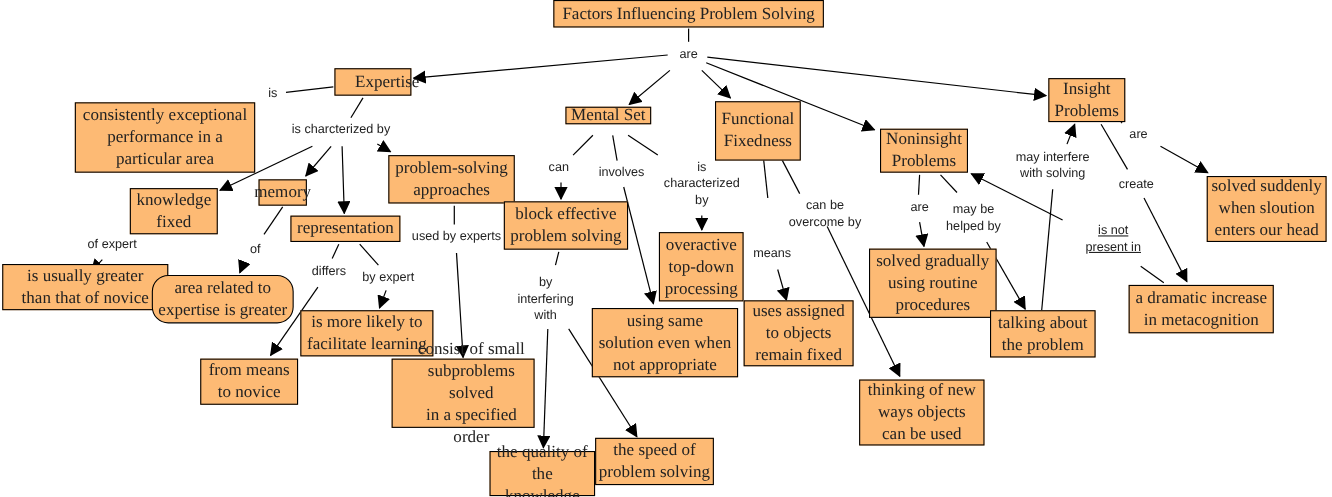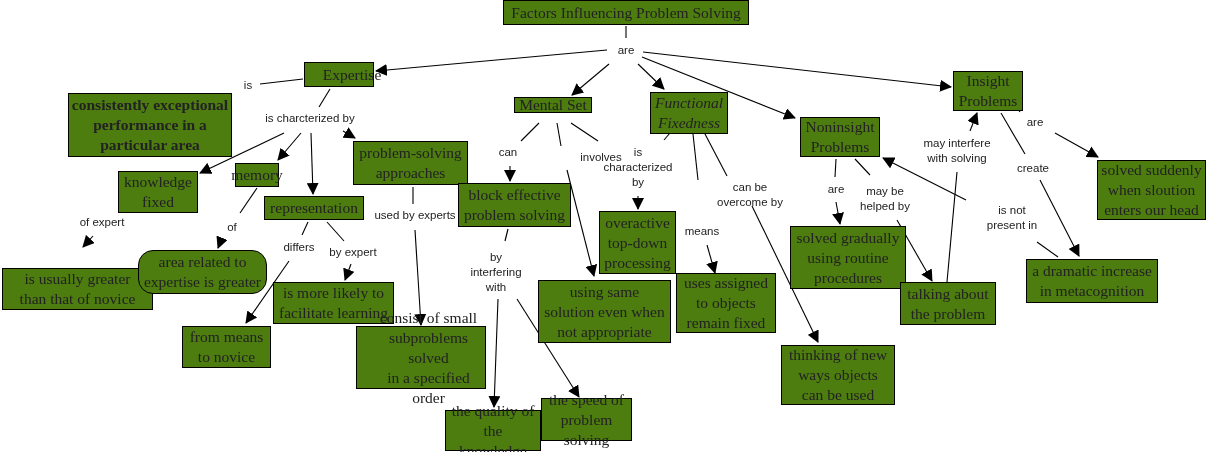--- a/index.html
+++ b/index.html
@@ -1,20 +1,20 @@
 <!DOCTYPE html>
 <html><head>
 <meta charset="utf-8">
 <style>
   html, body { margin: 0; padding: 0; background: #ffffff; }
   body { width: 1211px; height: 452px; position: relative; overflow: hidden; }
   #edges { position: absolute; left: 0; top: 0; width: 1211px; height: 452px; }
   .node {
     position: absolute; box-sizing: border-box; border: 1.3px solid #000;
-    background: #4d7c0f; color: #222; font-family: "Liberation Serif", serif;
+    background: #fdba74; color: #222; font-family: "Liberation Serif", serif;
     font-size: 15.5px; line-height: 20px; text-align: center;
     display: flex; align-items: center; justify-content: center;
     white-space: pre-line; padding: 0 2px;
   }
   .link {
     position: absolute; font-family: "Liberation Sans", sans-serif;
     font-size: 11.5px; line-height: 15px; color: #222; text-align: center;
     white-space: pre-line; background: transparent;
   }
 </style>
@@ -103,51 +103,51 @@
     <line x1="1018" y1="109" x2="1020" y2="112"></line>
     <line x1="1055" y1="133" x2="1098" y2="157" marker-end="url(#arr)"></line>
 
     <line x1="1001" y1="113" x2="1025" y2="154"></line>
     <line x1="1040" y1="180" x2="1079" y2="256" marker-end="url(#arr)"></line>
   </g>
 </svg>
 
 <div class="node" style="left:503px;top:0px;width:246px;height:25px;">Factors Influencing Problem Solving</div>
 <div class="node" style="left:304px;top:62px;width:70px;height:25px;padding-left:28px;">Expertise</div>
-<div class="node" style="left:68px;top:93px;width:164px;height:64px;font-weight:bold;">consistently exceptional
+<div class="node" style="left:68px;top:93px;width:164px;height:64px;">consistently exceptional
 performance in a
 particular area</div>
 <div class="node" style="left:118px;top:171px;width:80px;height:42px;">knowledge
 fixed</div>
 <div class="node" style="left:235px;top:163px;width:44px;height:24px;">memory</div>
 <div class="node" style="left:264px;top:196px;width:100px;height:24px;">representation</div>
 <div class="node" style="left:353px;top:141px;width:115px;height:44px;">problem-solving
 approaches</div>
-<div class="node" style="left:2px;top:268px;width:151px;height:42px;">is usually greater
+<div class="node" style="left:2px;top:240px;width:151px;height:42px;">is usually greater
 than that of novice</div>
 <div class="node" style="left:138px;top:250px;width:129px;height:44px;border-radius:15px;">area related to
 expertise is greater</div>
 <div class="node" style="left:273px;top:282px;width:121px;height:42px;">is more likely to
 facilitate learning</div>
 <div class="node" style="left:182px;top:326px;width:89px;height:42px;">from means
 to novice</div>
 <div class="node" style="left:356px;top:326px;width:130px;height:63px;padding-left:17px;">consist of small
 subproblems solved
 in a specified order</div>
 <div class="node" style="left:514px;top:97px;width:78px;height:16px;">Mental Set</div>
 <div class="node" style="left:458px;top:183px;width:113px;height:44px;">block effective
 problem solving</div>
 <div class="node" style="left:538px;top:280px;width:133px;height:63px;">using same
 solution even when
 not appropriate</div>
 <div class="node" style="left:445px;top:410px;width:96px;height:41px;">the quality of
 the knowledge</div>
-<div class="node" style="left:541px;top:398px;width:91px;height:43px;">the speed of
+<div class="node" style="left:541px;top:398px;width:108px;height:43px;">the speed of
 problem solving</div>
-<div class="node" style="left:650px;top:92px;width:78px;height:42px;font-style:italic;">Functional
+<div class="node" style="left:650px;top:92px;width:78px;height:54px;">Functional
 Fixedness</div>
 <div class="node" style="left:599px;top:211px;width:77px;height:63px;">overactive
 top-down
 processing</div>
 <div class="node" style="left:676px;top:273px;width:100px;height:60px;">uses assigned
 to objects
 remain fixed</div>
 <div class="node" style="left:781px;top:345px;width:114px;height:60px;">thinking of new
 ways objects
 can be used</div>
@@ -168,31 +168,31 @@
 
 <div class="link" style="left:610px;top:43px;width:32px;">are</div>
 <div class="link" style="left:238px;top:78px;width:20px;">is</div>
 <div class="link" style="left:260px;top:111px;width:100px;">is charcterized by</div>
 <div class="link" style="left:74px;top:215px;width:56px;">of expert</div>
 <div class="link" style="left:222px;top:220px;width:20px;">of</div>
 <div class="link" style="left:276px;top:240px;width:46px;">differs</div>
 <div class="link" style="left:325px;top:245px;width:56px;">by expert</div>
 <div class="link" style="left:369px;top:208px;width:92px;">used by experts</div>
 <div class="link" style="left:494px;top:145px;width:28px;">can</div>
-<div class="link" style="left:540px;top:150px;width:50px;margin-left:36px;">involves</div>
+<div class="link" style="left:540px;top:150px;width:50px;">involves</div>
 <div class="link" style="left:466px;top:250px;width:60px;">by
 interfering
 with</div>
 <div class="link" style="left:598px;top:145px;width:80px;">is
 characterized
 by</div>
 <div class="link" style="left:682px;top:224px;width:40px;">means</div>
 <div class="link" style="left:710px;top:180px;width:80px;">can be
 overcome by</div>
 <div class="link" style="left:822px;top:182px;width:28px;">are</div>
 <div class="link" style="left:856px;top:184px;width:58px;">may be
 helped by</div>
 <div class="link" style="left:917px;top:136px;width:80px;">may interfere
 with solving</div>
-<div class="link" style="left:983px;top:203px;width:58px;">is not
+<div class="link" style="left:983px;top:203px;width:58px;text-decoration:underline;">is not
 present in</div>
 <div class="link" style="left:1020px;top:115px;width:30px;">are</div>
 <div class="link" style="left:1012px;top:161px;width:42px;">create</div>
 
 </body></html>

